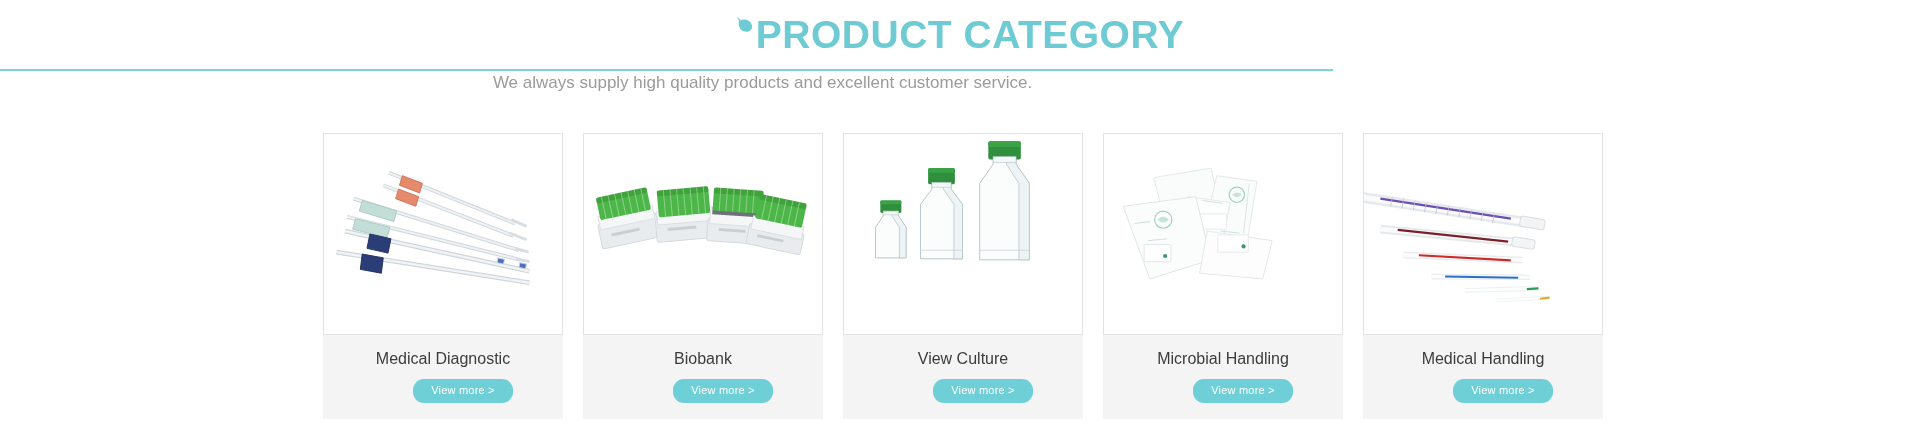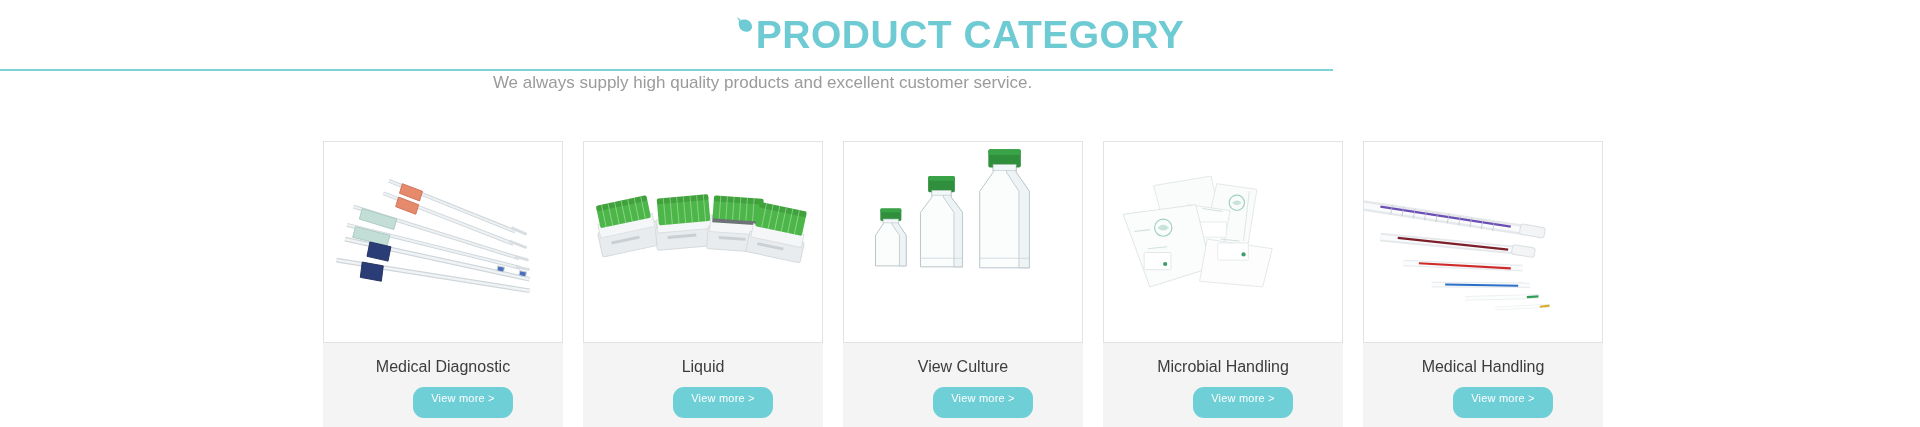--- a/index.html
+++ b/index.html
@@ -103,21 +103,21 @@
     font-size: 17px;
     color: #9b9b9b;
     line-height: 24px;
     font-family: "Liberation Sans", sans-serif;
   }
 
   
   .cards {
     position: absolute;
     left: 323px;
-    top: 141px;
+    top: 133px;
     width: 1280px;
     height: 286px;
     display: flex;
     gap: 20px;
   }
   .card {
     width: 249px;
     height: 286px;
     display: flex;
     flex-direction: column;
@@ -144,21 +144,21 @@
     color: #3c3c3c;
     line-height: 20px;
     font-family: "Liberation Sans", sans-serif;
   }
   .view-more {
     margin-top: 10px;
     background: #6fcfd6;
     color: #ffffff;
     font-size: 11px;
     line-height: 11px;
-    padding: 6px 18px 14px 18px;
+    padding: 6px 18px 7px 18px;
     border-radius: 11px;
     border: none;
     cursor: pointer;
     letter-spacing: 0.2px;
     font-family: "Liberation Sans", sans-serif;
     margin-left: 40px;
   }
 </style>
 </head>
 <body>
@@ -308,21 +308,21 @@
             <line x1="25" y1="-2" x2="25" y2="24"></line>
               <line x1="32" y1="-2" x2="32" y2="24"></line>
             <line x1="39" y1="-2" x2="39" y2="24"></line>
               <line x1="46" y1="-2" x2="46" y2="24"></line>
           </g>
           <rect x="10" y="40" width="28" height="3" fill="#c9cfd3"></rect>
         </g>
       </svg>
     </div>
     <div class="card-footer">
-      <div class="card-title">Liquid</div>
+      <div class="card-title">Biobank</div>
       <button class="view-more">View more &gt;</button>
     </div>
   </div>
 
   <div class="card">
     <div class="card-image">
       <svg viewBox="0 0 249 202" xmlns="http://www.w3.org/2000/svg">
 
         <g>
           <path d="M33 126 L33 94 L41 82 L41 77 L57 77 L57 82 L65 94 L65 126 Z" fill="#fbfdfd" stroke="#b7c3c7" stroke-width="1"></path>

